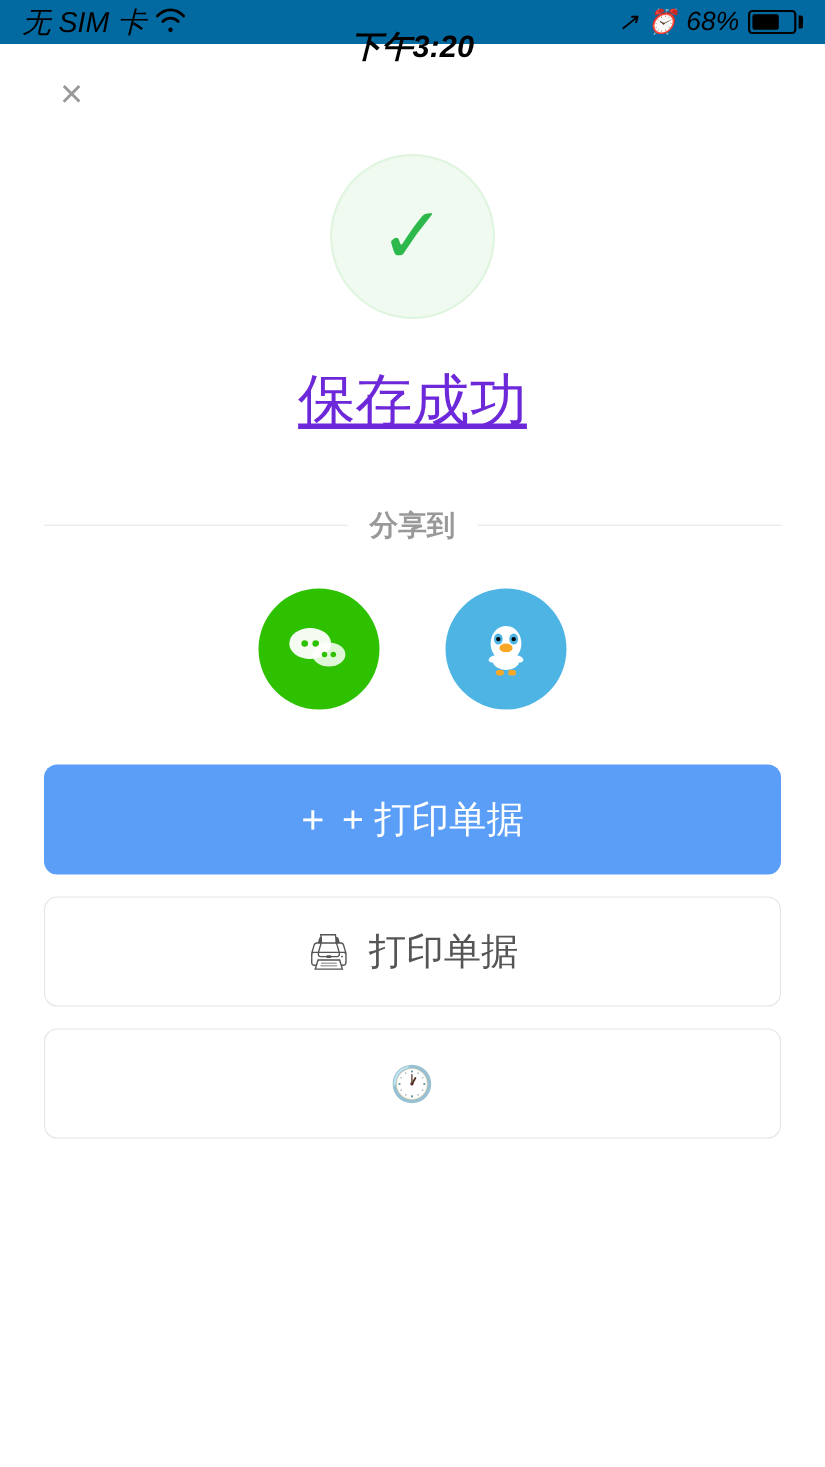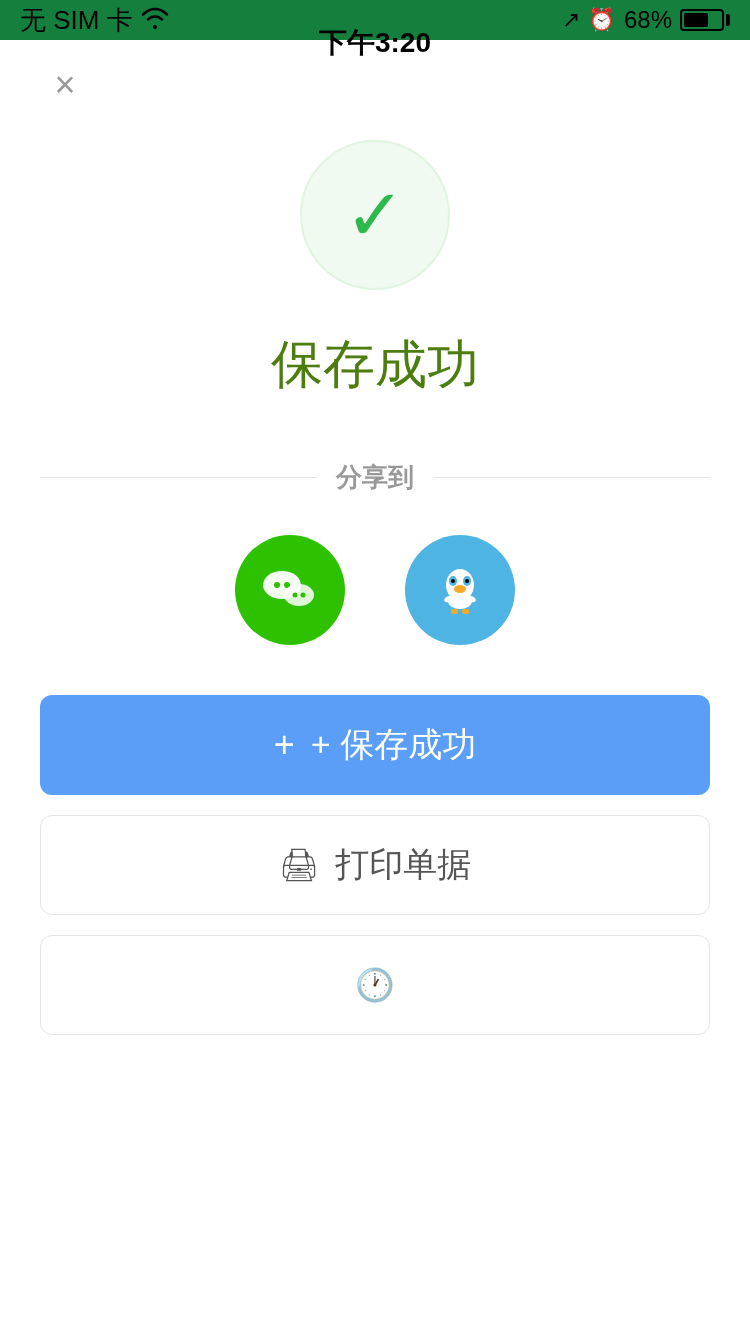--- a/index.html
+++ b/index.html
@@ -10,26 +10,27 @@
       min-height: 1334px;
       background: #ffffff;
       font-family: -apple-system, "PingFang SC", "Helvetica Neue", sans-serif;
       display: flex;
       flex-direction: column;
     }
 
     
     .status-bar {
       height: 40px;
-      background: #15803d;
+      background: #0369a1;
       display: flex;
       align-items: center;
       justify-content: space-between;
       padding: 0 20px;
       flex-shrink: 0;
+      font-style: italic;
     }
     .status-left {
       display: flex;
       align-items: center;
       gap: 8px;
       font-size: 26px;
       color: #000;
       font-weight: 500;
     }
     .status-center {
@@ -120,23 +121,24 @@
     }
     .checkmark {
       font-size: 72px;
       color: #2db84c;
       line-height: 1;
     }
 
     
     .success-title {
       font-size: 52px;
-      color: #4d7c0f;
+      color: #6d28d9;
       font-weight: 500;
       margin-bottom: 60px;
+      text-decoration: underline;
     }
 
     
     .share-section {
       width: 100%;
       margin-bottom: 50px;
       font-weight: bold;
     }
     .share-divider {
       display: flex;
@@ -294,21 +296,21 @@
           <rect x="33" y="50" width="7" height="5" rx="2" fill="#f9a825"></rect>
         </svg>
       </div>
     </div>
   </div>
 
   <div class="actions">
 
     <button class="action-btn btn-primary">
       <span style="font-size:36px; font-weight:300;">+</span>
-      <span style="font-size:34px;">+ 保存成功</span>
+      <span style="font-size:34px;">+ 打印单据</span>
     </button>
 
     <button class="action-btn btn-secondary">
       <span style="font-size:32px;">🖨</span>
       <span>打印单据</span>
     </button>
 
     <button class="action-btn btn-secondary">
       <span style="font-size:32px;">🕐</span>
     </button>

